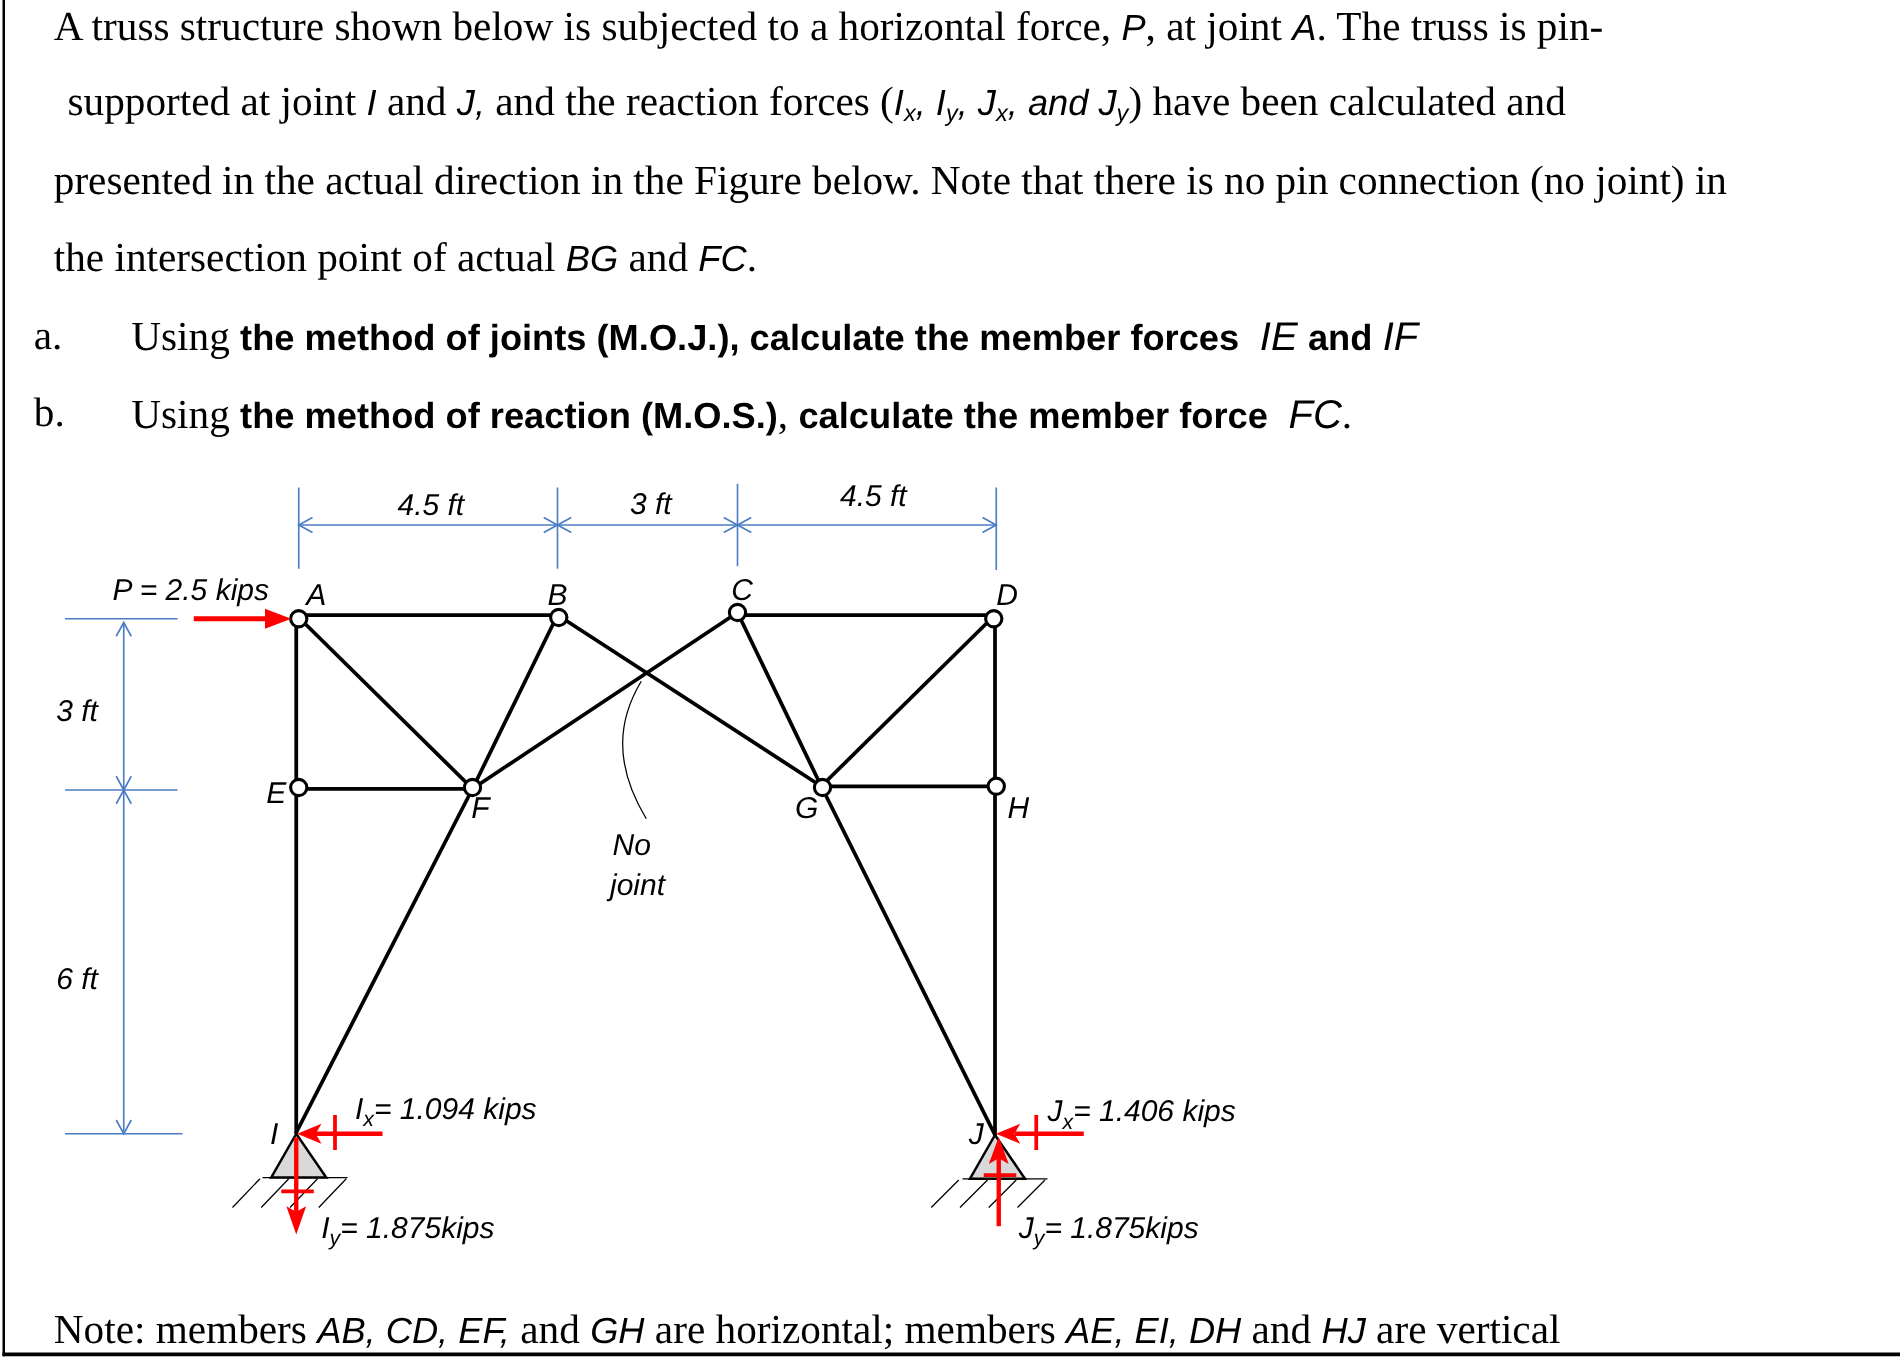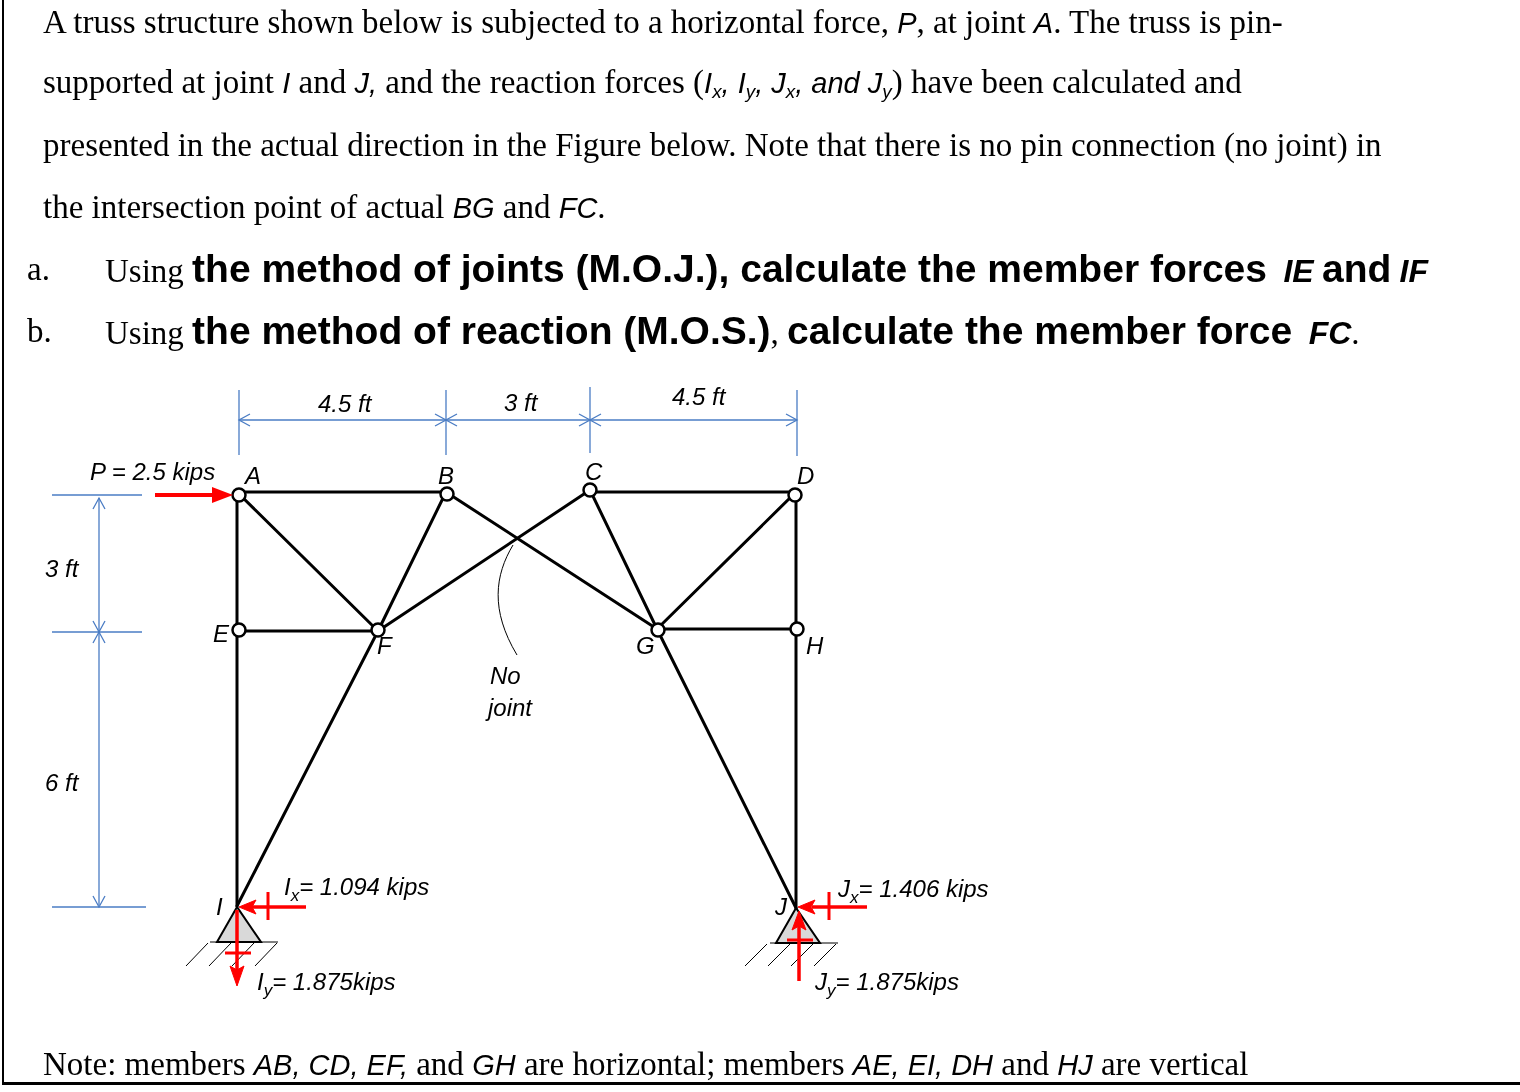--- a/index.html
+++ b/index.html
@@ -2,39 +2,39 @@
 <html><head>
 <meta charset="utf-8">
 <style>
   html, body { margin:0; padding:0; background:#fff; }
   body { width:1520px; height:1092px; position:relative; overflow:hidden; }
   .frame { position:absolute; left:2px; top:0; width:1518px; height:1082px;
            border-left:2px solid #000; border-bottom:3px solid #000; }
   .line { position:absolute; left:43px; font-family:"Liberation Serif", serif;
           font-size:33px; color:#000; white-space:nowrap; line-height:40px; }
   .s { font-family:"Liberation Sans", sans-serif; font-style:italic; font-size:29px; }
-  .b { font-family:"Liberation Sans", sans-serif; font-weight:bold; font-size:39px; }
-  .bi { font-family:"Liberation Sans", sans-serif; font-weight:bold; font-style:italic; font-size:32px;margin-top:17px; }
+  .b { font-family:"Liberation Sans", sans-serif; font-weight:bold; font-size:29px; }
+  .bi { font-family:"Liberation Sans", sans-serif; font-weight:normal; font-style:italic; font-size:32px;margin-top:17px; }
   .lbl { position:absolute; left:27px; }
   .itemtext { position:absolute; left:105px; }
   sub { font-size:0.65em; vertical-align:-0.25em; }
   svg { position:absolute; left:0; top:0; }
   svg text { font-family:"Liberation Sans", sans-serif; font-style:italic; }
 </style>
 </head>
 <body>
 
 <div class="frame"></div>
 
 <div class="line" style="top:2px;">
   <span>A truss structure shown below is subjected to a horizontal force,</span>
   <span class="s">P</span><span>, at joint</span>
   <span class="s">A</span><span>. The truss is pin-</span>
 </div>
-<div class="line" style="top:62px;">
+<div class="line" style="top:62px;margin-left:11px;">
   <span>supported at joint</span>
   <span class="s">I</span>
   <span>and</span>
   <span class="s">J,</span>
   <span>and the reaction forces (</span><span class="s">I<sub>x</sub>, I<sub>y</sub>, J<sub>x</sub>, and J<sub>y</sub></span><span>) have been calculated and</span>
 </div>
 <div class="line" style="top:125px;">presented in the actual direction in the Figure below. Note that there is no pin connection (no joint) in</div>
 <div class="line" style="top:187px;">
   <span>the intersection point of actual</span>
   <span class="s">BG</span>

